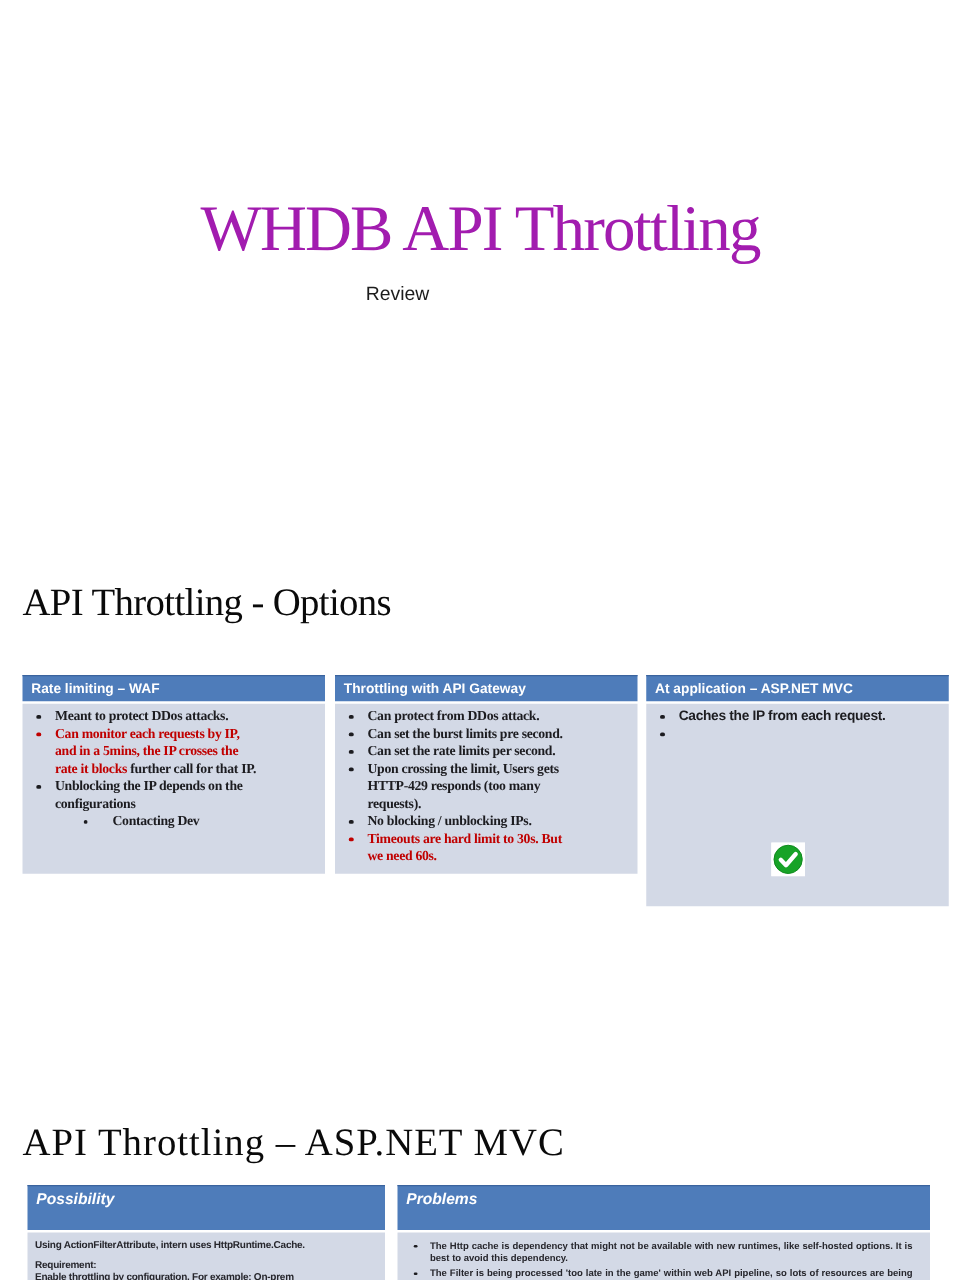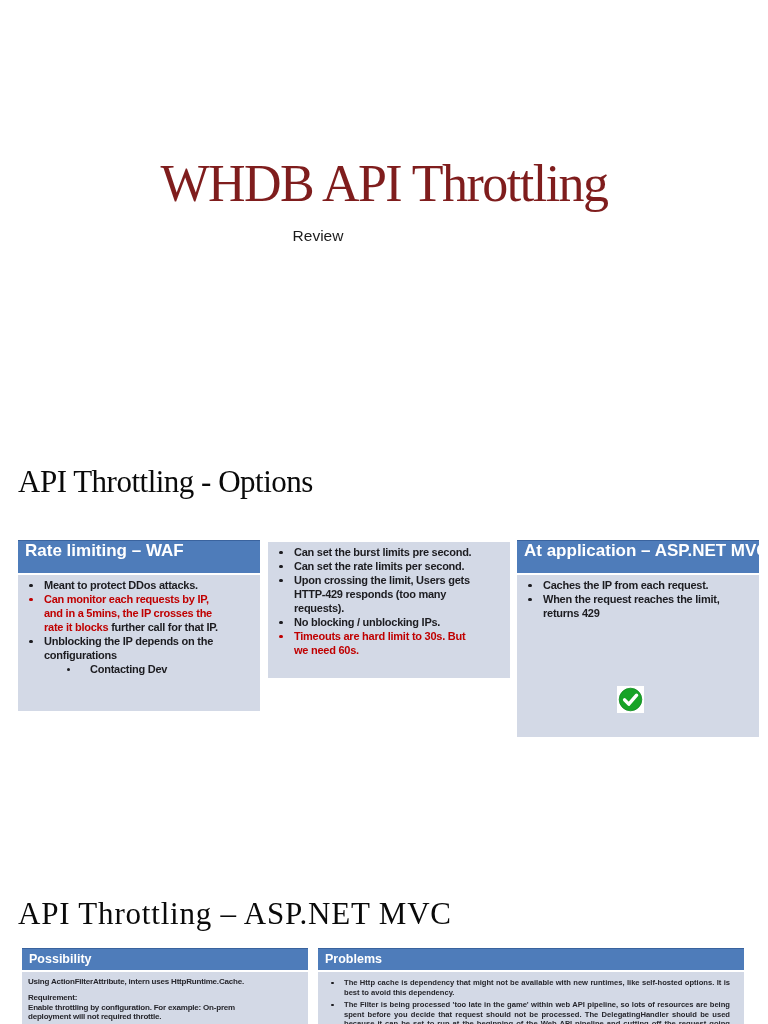--- a/index.html
+++ b/index.html
@@ -3,51 +3,51 @@
 <meta charset="utf-8">
 <style>
   html,body{margin:0;padding:0;}
   body{width:768px;height:1024px;background:#ffffff;font-family:"Liberation Sans",sans-serif;}
   .page{position:relative;width:768px;height:1024px;background:#fff;overflow:hidden;}
 
   
   .s1-title{
     position:absolute;top:158px;left:0;width:768px;text-align:center;
     font-family:"Liberation Serif",serif;font-size:52px;line-height:1;
-    letter-spacing:-1.5px;color:#7f1d1d;
+    letter-spacing:-1.5px;color:#a21caf;
   }
   .s1-sub{
     position:absolute;top:227px;left:0;width:636px;text-align:center;
     font-size:15.5px;line-height:18px;color:#1c1c1c;
   }
 
   
   .slide-heading{
     position:absolute;left:18px;margin:0;font-weight:normal;
     font-family:"Liberation Serif",serif;color:#0a0a0a;line-height:1;
   }
   .s2-heading{top:466px;font-size:31px;letter-spacing:-0.5px;}
   .s3-heading{top:898px;font-size:31px;letter-spacing:0.8px;}
 
   
   .box{position:absolute;top:540px;width:242px;}
   .box.c1{left:18px;}
   .box.c2{left:268px;}
   .box.c3{left:517px;}
   .box-header{
-    box-sizing:border-box;height:33px;line-height:20px;
+    box-sizing:border-box;height:21px;line-height:20px;
     background:var(--header-blue,#4e7cba);border-top:1px solid var(--header-blue-top,#3a639e);
-    color:#fff;font-size:17px;font-weight:bold;padding-left:7px;
+    color:#fff;font-size:11px;font-weight:bold;padding-left:7px;
     white-space:nowrap;overflow:hidden;
   }
   .box-body{
     margin-top:2px;background:var(--box-bg,#d3d9e6);
     box-sizing:border-box;padding-top:3px;overflow:hidden;position:relative;
   }
-  .c1 .box-body,.c2 .box-body{height:136px;}
+  .c1 .box-body,.c2 .box-body{height:136px;font-family:Liberation Serif, serif;}
   .c3 .box-body{height:162px;}
 
   .bullet{
     position:relative;padding:0 4px 0 26px;
     font-size:11px;font-weight:bold;line-height:14px;
     letter-spacing:-0.25px;color:var(--text-dark,#1c1c20);
   }
   .bullet .dot{
     position:absolute;left:11px;top:5.5px;width:3.5px;height:3.5px;
     border-radius:50%;background:var(--text-dark,#1c1c20);
@@ -60,21 +60,21 @@
 
   .check{
     position:absolute;left:100px;top:111px;width:27px;height:27px;
     background:#fff;
   }
 
   
   .pbox{position:absolute;top:948px;}
   .pbox.possibility{left:22px;width:286px;}
   .pbox.problems{left:318px;width:426px;}
-  .pbox .box-header{height:22px;line-height:21px;font-size:12.5px;}
+  .pbox .box-header{height:36px;line-height:21px;font-size:12.5px;font-style:italic;}
   .pbox .box-body{padding:5px 6px 4px 6px;height:110px;}
   .para{
     margin:0 0 7px 0;font-size:8px;font-weight:bold;line-height:9.3px;
     letter-spacing:-0.2px;color:#26262c;white-space:pre-line;
   }
   .problems .box-body{padding:6px 12px 0 10px;}
   .problems .bullet{
     font-size:7.6px;line-height:9.6px;letter-spacing:0;
     padding:0 2px 0 16px;margin-bottom:3px;text-align:justify;color:#26262c;
   }
@@ -100,21 +100,23 @@
           <div class="bullet lvl1 red-marker"><span class="dot"></span><span class="txt"><span class="red">Can monitor each requests by IP,
 and in a 5mins, the IP crosses the
 rate it blocks </span><span>further call for that IP.</span></span></div>
           <div class="bullet lvl1"><span class="dot"></span><span class="txt"><span>Unblocking the IP depends on the
 configurations</span></span></div>
           <div class="bullet lvl2"><span class="dot"></span><span class="txt"><span>Contacting Dev</span></span></div>
         </div>
     </div>
 
     <div class="box c2">
+      <div class="box-header">Throttling with API Gateway</div>
       <div class="box-body">
+          <div class="bullet lvl1"><span class="dot"></span><span class="txt"><span>Can protect from DDos attack.</span></span></div>
           <div class="bullet lvl1"><span class="dot"></span><span class="txt"><span>Can set the burst limits pre second.</span></span></div>
           <div class="bullet lvl1"><span class="dot"></span><span class="txt"><span>Can set the rate limits per second.</span></span></div>
           <div class="bullet lvl1"><span class="dot"></span><span class="txt"><span>Upon crossing the limit, Users gets
 HTTP-429 responds (too many
 requests).</span></span></div>
           <div class="bullet lvl1"><span class="dot"></span><span class="txt"><span>No blocking / unblocking IPs.</span></span></div>
           <div class="bullet lvl1 red-marker"><span class="dot"></span><span class="txt"><span class="red">Timeouts are hard limit to 30s. But
 we need 60s.</span></span></div>
         </div>
     </div>
@@ -123,22 +125,21 @@
       <div class="box-header">At application – ASP.NET MVC</div>
       <div class="box-body">
         <span class="check">
           <svg width="27" height="27" viewBox="0 0 27 27">
             <rect x="0" y="0" width="27" height="27" fill="#ffffff"></rect>
             <circle cx="13.5" cy="13.5" r="11.3" fill="#17a327" stroke="#0e8a1d" stroke-width="0.8"></circle>
             <path d="M7.6 13.8 L11.8 18.2 L19.6 9.2" fill="none" stroke="#ffffff" stroke-width="3.4" stroke-linecap="round" stroke-linejoin="round"></path>
           </svg>
         </span>
       <div class="bullet lvl1"><span class="dot"></span><span class="txt"><span>Caches the IP from each request.</span></span></div>
-          <div class="bullet lvl1"><span class="dot"></span><span class="txt"><span>When the request reaches the limit,
-returns 429</span></span></div>
+          <div class="bullet lvl1"><span class="dot"></span></div>
         </div>
     </div>
   </section>
 
   <section>
     <h2 class="slide-heading s3-heading">API Throttling – ASP.NET MVC</h2>
 
     <div class="pbox possibility">
       <div class="box-header">Possibility</div>
       <div class="box-body">

